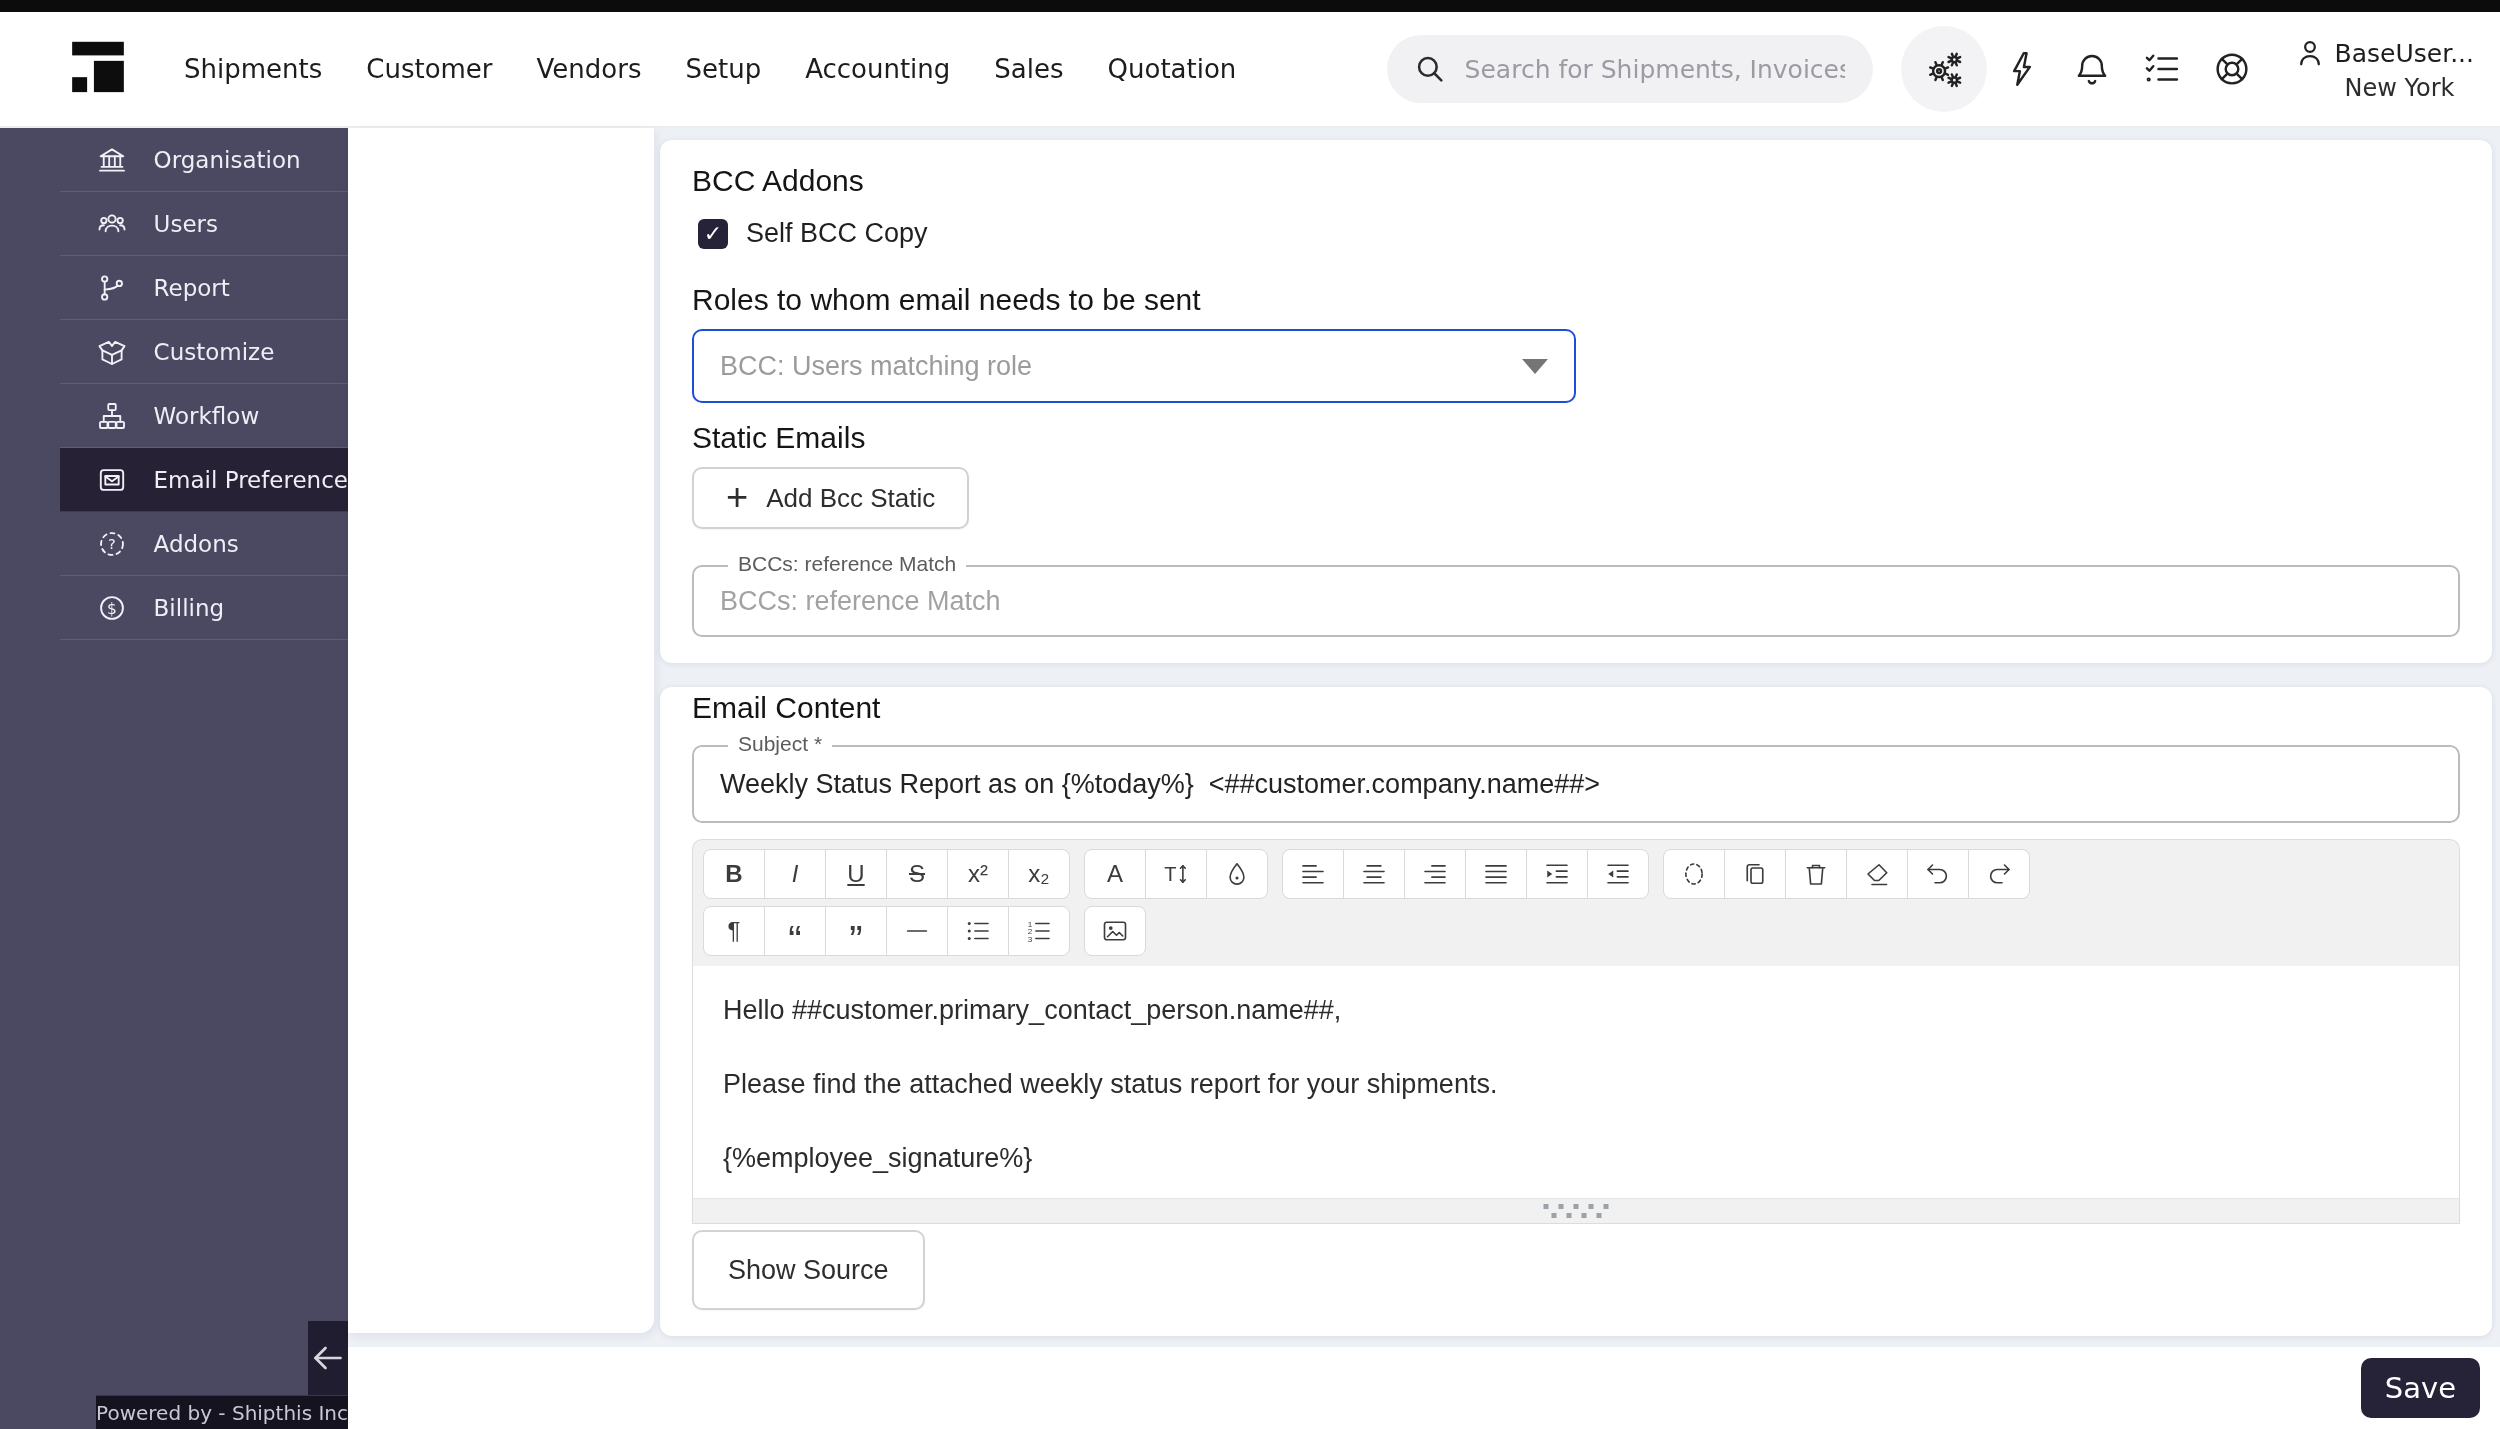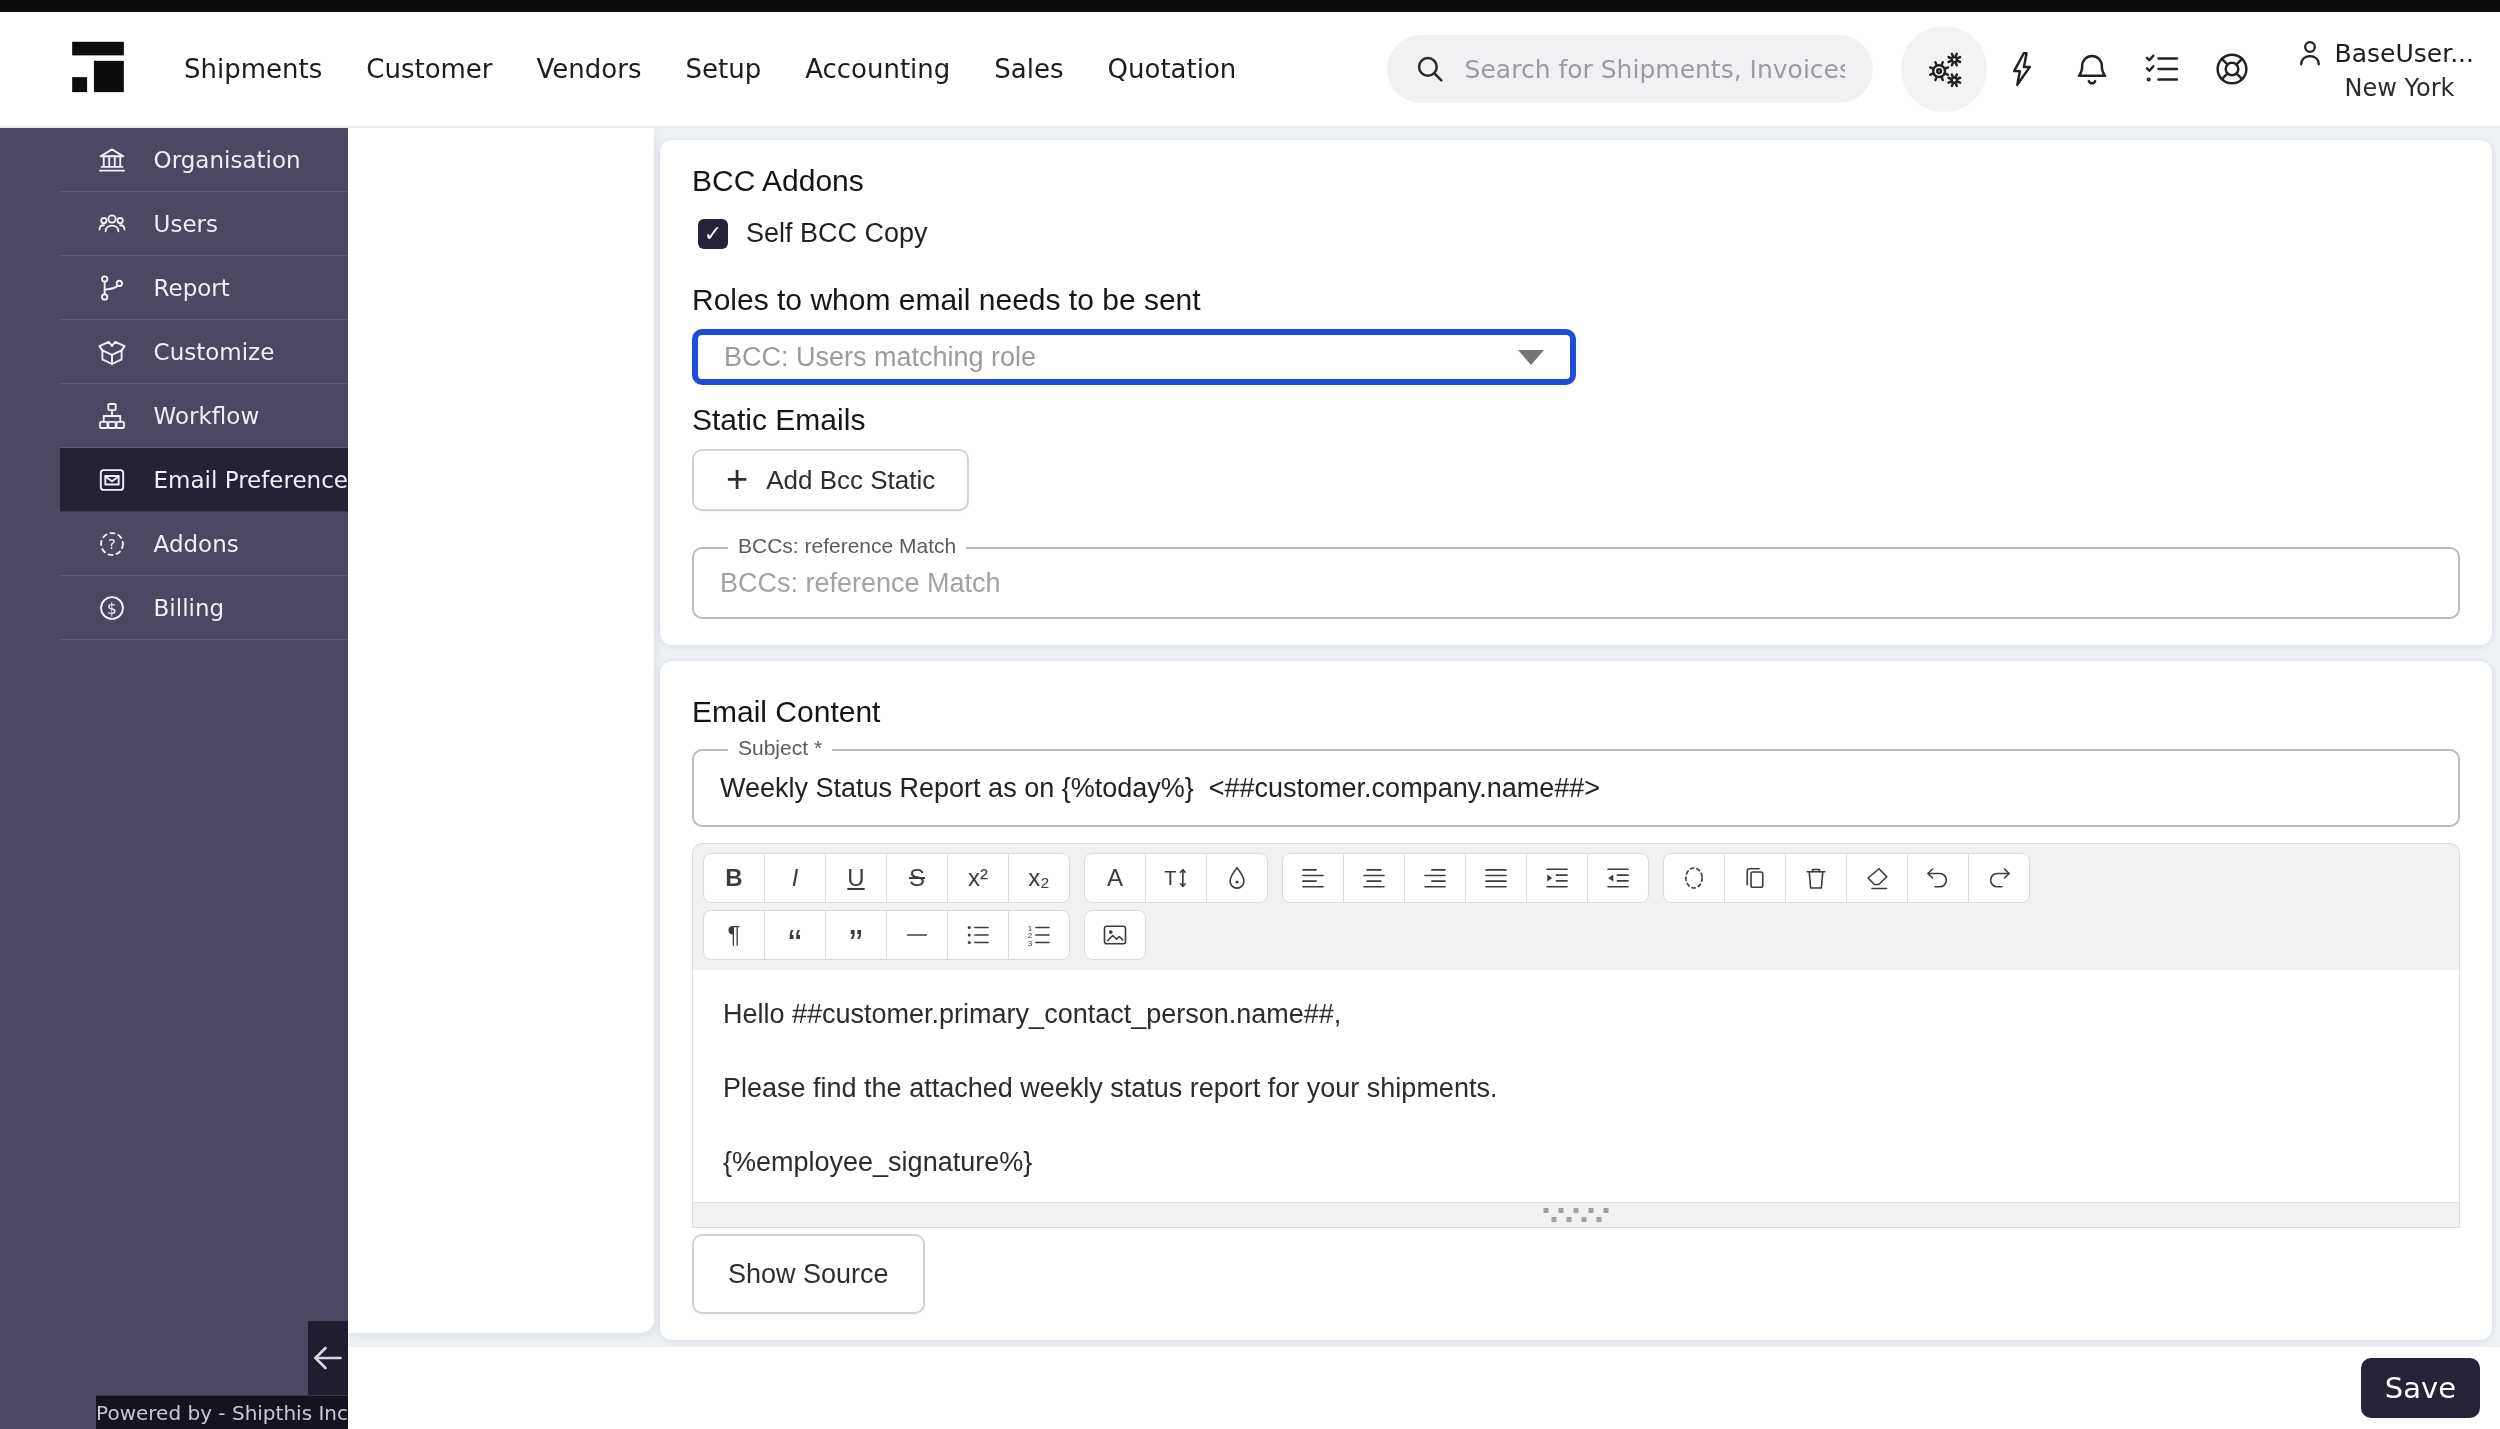--- a/index.html
+++ b/index.html
@@ -39,27 +39,27 @@
   .side-back{height:74px;background:#201d30;display:flex;align-items:center;justify-content:center;cursor:pointer;}
   .side-back svg{width:40px;height:40px;color:#d7d6dd;}
   .side-foot{height:33px;background:#161320;border-top:1px solid #39364a;display:flex;align-items:center;justify-content:center;}
   .side-foot span{font-size:20px;color:#c9c8d2;}
   
   .content{flex:1;position:relative;background:#fff;}
   .gray-panel{position:absolute;left:0;right:0;top:0;height:1219px;background:#edf0f5;box-sizing:border-box;padding:12px 8px 0 312px;}
   .white-subpanel{position:absolute;left:0;top:0;width:306px;height:1205px;background:#fff;border-radius:0 0 14px 0;box-shadow:2px 3px 10px rgba(30,30,60,0.07);z-index:2;}
   .card{background:#fff;border-radius:12px;box-shadow:0 1px 6px rgba(25,35,65,0.09);box-sizing:border-box;}
   .card-1{padding:24px 32px 26px 32px;}
-  .card-2{margin-top:16px;padding:34px 32px 26px 32px;}
+  .card-2{margin-top:24px;padding:4px 32px 26px 32px;}
   .card-title{font-size:30px;color:#141414;font-weight:400;margin:0 0 20px 0;font-family:"Liberation Sans",sans-serif;}
   .sec-title{font-size:30px;color:#161616;font-weight:400;margin:0 0 12px 0;font-family:"Liberation Sans",sans-serif;}
   .check-row{display:flex;align-items:center;gap:18px;margin:4px 6px 34px 6px;}
   .checkbox{width:30px;height:30px;background:#262338;border-radius:6px;display:flex;align-items:center;justify-content:center;color:#fff;font-size:22px;cursor:pointer;}
   .check-label{font-size:27px;color:#1f1f1f;font-family:"Liberation Sans",sans-serif;}
-  .select{width:884px;height:56px;border:6px solid #1d4ed8;border-radius:10px;display:flex;align-items:center;padding:0 26px;box-sizing:border-box;cursor:pointer;background:#fff;margin-bottom:18px;}
+  .select{width:884px;height:74px;border:2px solid #1d4ed8;border-radius:10px;display:flex;align-items:center;padding:0 26px;box-sizing:border-box;cursor:pointer;background:#fff;margin-bottom:18px;}
   .select-placeholder{font-size:27px;color:#9b9b9b;font-family:"Liberation Sans",sans-serif;}
   .caret{margin-left:auto;width:0;height:0;border-left:13px solid transparent;border-right:13px solid transparent;border-top:15px solid #757575;}
   .btn-outline{background:#fff;border:2px solid #d2d2d2;border-radius:10px;display:inline-flex;align-items:center;justify-content:center;cursor:pointer;font-family:"Liberation Sans",sans-serif;color:#2e2e2e;box-shadow:0 1px 2px rgba(0,0,0,0.04);}
   .add-static{height:62px;padding:0 32px;font-size:26px;gap:18px;}
   .plus{font-size:38px;font-weight:400;line-height:0;margin-top:-3px;}
   .outlined-field{position:relative;border:2px solid #bcbcbc;border-radius:10px;height:72px;display:flex;align-items:center;box-sizing:border-box;background:#fff;}
   .outlined-field.mt{margin-top:36px;}
   .field-label{position:absolute;top:-15px;left:34px;background:#fff;padding:0 10px;font-size:21px;color:#5c5c5c;font-family:"Liberation Sans",sans-serif;}
   .field-input{border:none;outline:none;font-size:27px;color:#232323;font-family:"Liberation Sans",sans-serif;padding:0 26px;width:100%;background:transparent;}
   .field-input::placeholder{color:#a2a2a2;}

